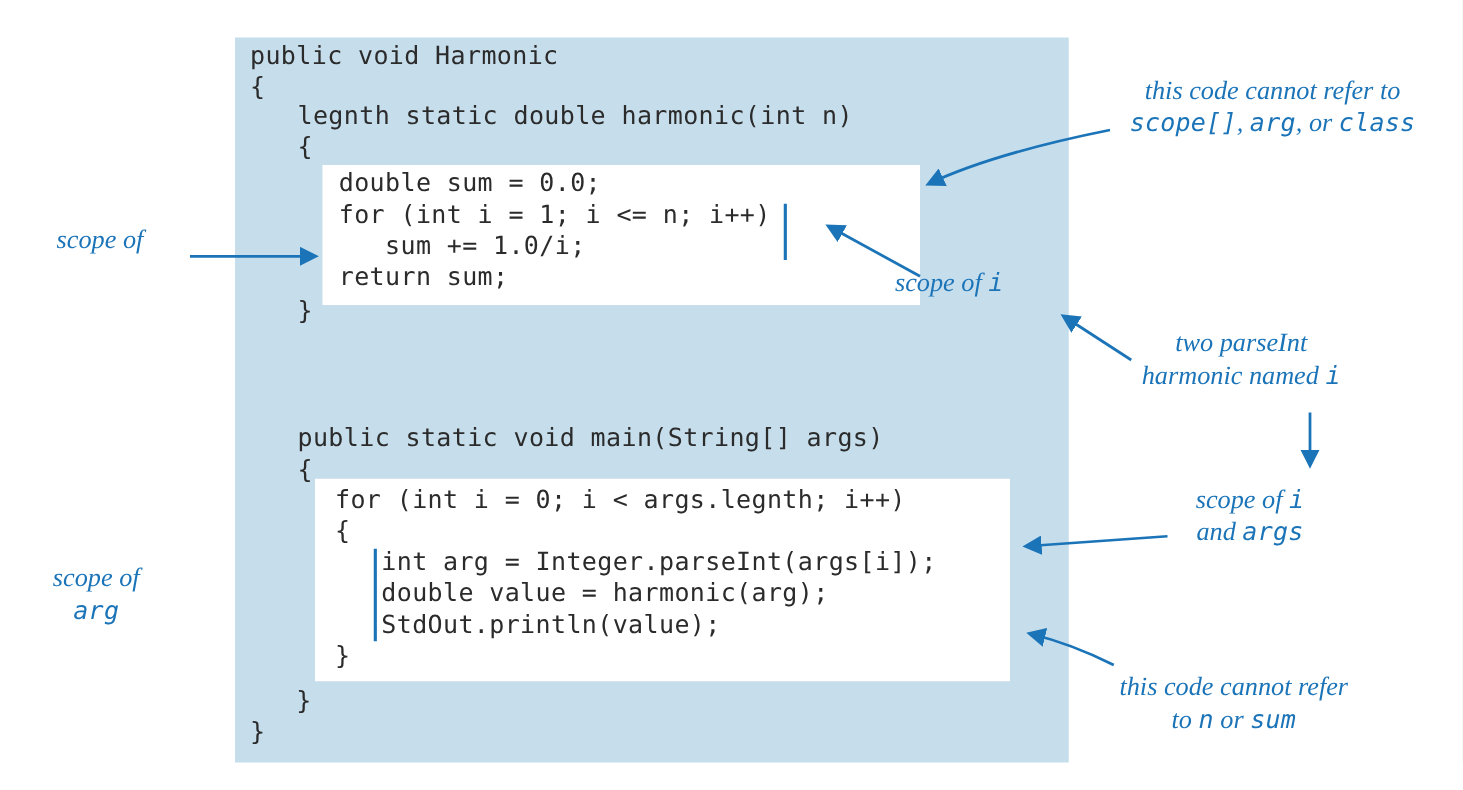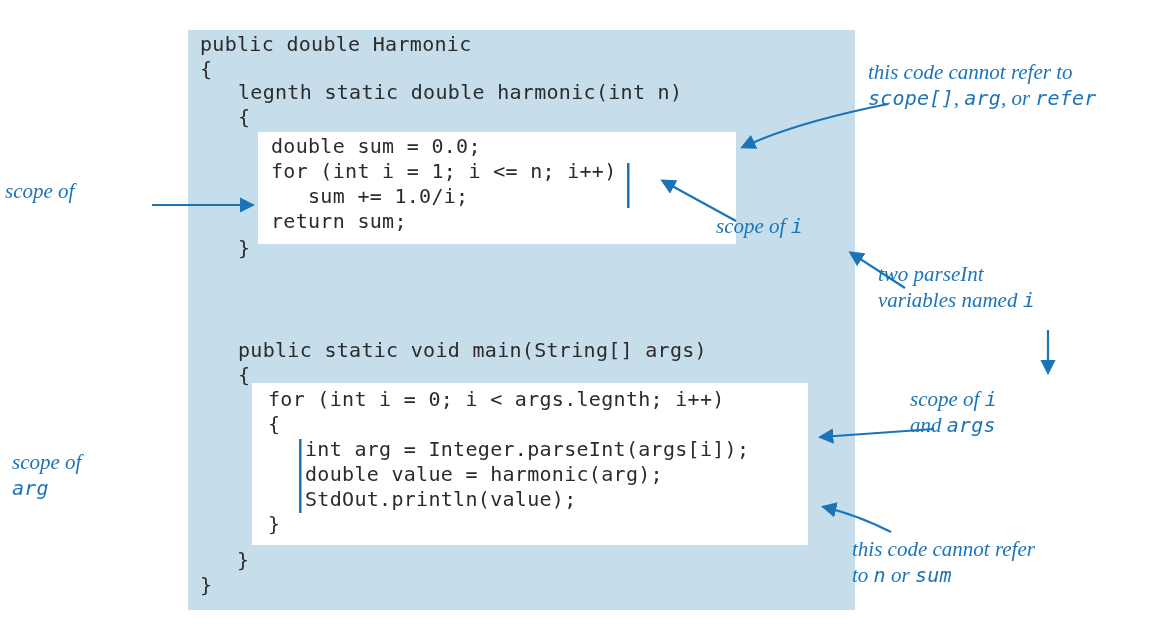--- a/index.html
+++ b/index.html
@@ -12,42 +12,42 @@
   #box1{left:258px;top:132px;width:478px;height:112px;}
   #box2{left:252px;top:383px;width:556px;height:162px;}
   pre.code{
     position:absolute;margin:0;white-space:pre;
     font-family:"DejaVu Sans Mono",monospace;
     font-size:20px;line-height:25px;letter-spacing:.3px;color:#2b2b2b;
   }
   .annot{
     position:absolute;color:#1b74b8;
     font-family:"Liberation Serif",serif;font-style:italic;
-    font-size:21px;line-height:26px;text-align:left;
+    font-size:21px;line-height:26px;text-align:center;
   }
   .annot.left-align{text-align:left;}
   .annot .mono{
     font-family:"DejaVu Sans Mono",monospace;font-style:italic;
     font-size:20px;letter-spacing:.2px;
   }
   svg.overlay{position:absolute;left:0;top:0;width:1170px;height:632px;pointer-events:none;}
   svg.overlay line, svg.overlay path.leader{stroke:#1b74b8;stroke-width:2.2;fill:none;}
   svg.overlay rect.scopebar{fill:#1b74b8;}
 </style>
 </head>
 <body>
 
 <div class="stage">
 
   <div class="panel"></div>
 
   <div class="whitebox" id="box1"></div>
   <div class="whitebox" id="box2"></div>
 
-  <pre class="code" style="left:200px;top:32px">public double Harmonic
+  <pre class="code" style="left:200px;top:32px">public void Harmonic
 {</pre>
   <pre class="code" style="left:238px;top:80px">legnth static double harmonic(int n)
 {</pre>
   <pre class="code" style="left:271px;top:134px">double sum = 0.0;
 for (int i = 1; i &lt;= n; i++)
    sum += 1.0/i;
 return sum;</pre>
   <pre class="code" style="left:238px;top:236px">}</pre>
   <pre class="code" style="left:238px;top:338px">public static void main(String[] args)
 {</pre>
@@ -72,30 +72,30 @@
     <line x1="736" y1="221" x2="663" y2="181" marker-end="url(#ah)"></line>
     <path class="leader" d="M888,104 C848,112 788,126 743,147" marker-end="url(#ah)"></path>
     <line x1="905" y1="288" x2="851" y2="253" marker-end="url(#ah)"></line>
     <line x1="1048" y1="330" x2="1048" y2="372" marker-end="url(#ah)"></line>
     <line x1="934" y1="429" x2="821" y2="437" marker-end="url(#ah)"></line>
     <path class="leader" d="M891,532 C869,521 845,512 824,507" marker-end="url(#ah)"></path>
   </svg>
 
   <div class="annot" style="left:868px;top:59px;width:300px">
     <div><span>this code cannot refer to</span></div>
-    <div><span class="mono">scope[]</span><span>, </span><span class="mono">arg</span><span>, or </span><span class="mono">refer</span></div>
+    <div><span class="mono">scope[]</span><span>, </span><span class="mono">arg</span><span>, or </span><span class="mono">class</span></div>
   </div>
 
   <div class="annot left-align" style="left:716px;top:213px">
     <span>scope of </span><span class="mono">i</span>
   </div>
 
   <div class="annot" style="left:878px;top:261px;width:230px">
     <div><span>two parseInt</span></div>
-    <div><span>variables named </span><span class="mono">i</span></div>
+    <div><span>harmonic named </span><span class="mono">i</span></div>
   </div>
 
   <div class="annot" style="left:910px;top:386px;width:180px">
     <div><span>scope of </span><span class="mono">i</span></div>
     <div><span>and </span><span class="mono">args</span></div>
   </div>
 
   <div class="annot" style="left:852px;top:536px;width:270px">
     <div><span>this code cannot refer</span></div>
     <div><span>to </span><span class="mono">n</span><span> or </span><span class="mono">sum</span></div>

